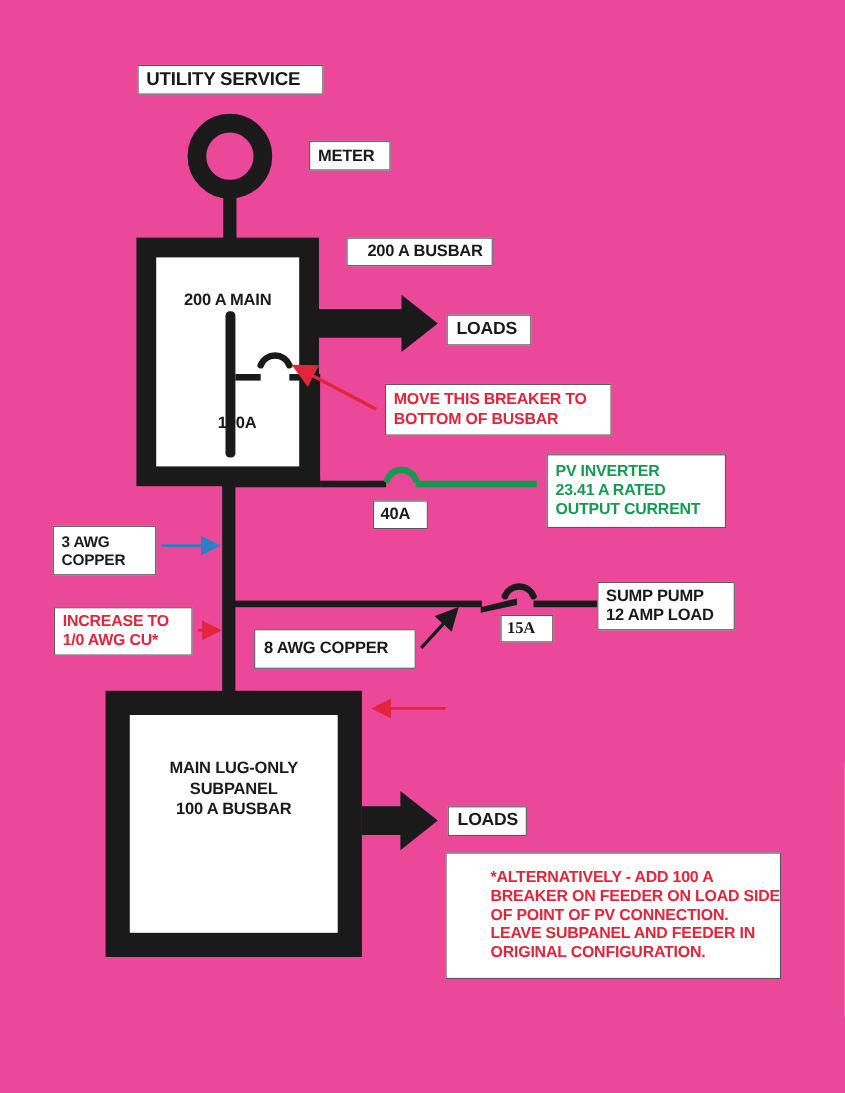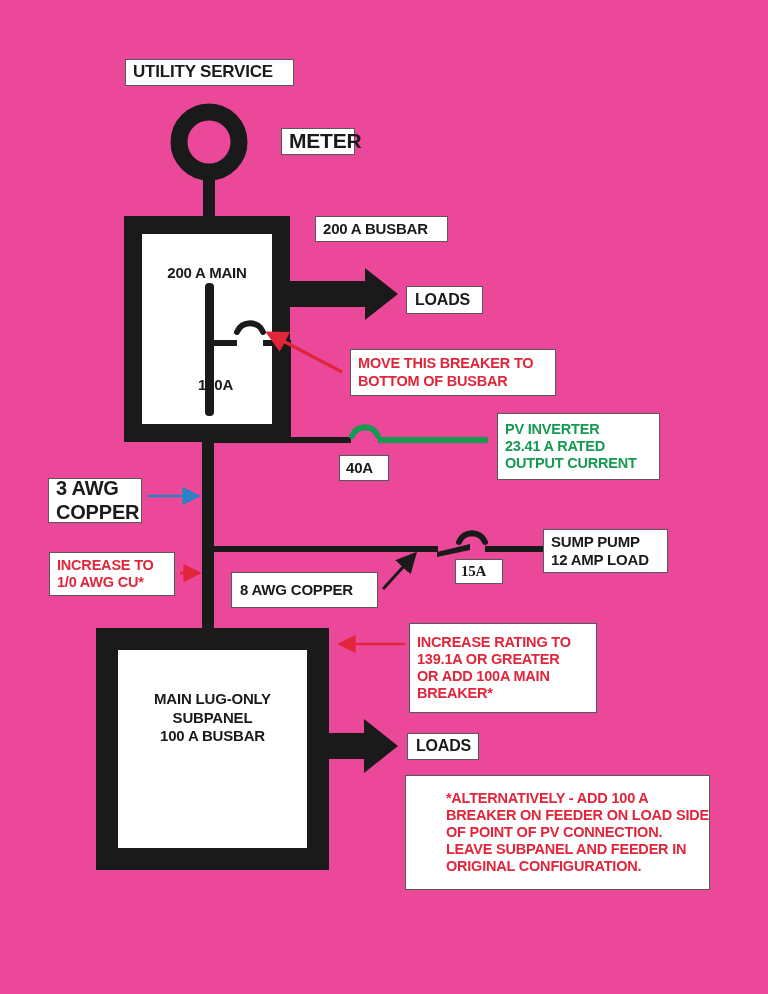--- a/index.html
+++ b/index.html
@@ -150,25 +150,25 @@
     <g>
       <line x1="405" y1="644" x2="340" y2="644" stroke="#e1253b" stroke-width="2.6" marker-end="url(#redhead)"></line>
     </g>
 
   </svg>
 
   <div class="label-box black" style="left:125px; top:59px; width:169px; height:27px; font-size:17px; padding-left:7px;">
     <span>UTILITY SERVICE</span>
   </div>
 
-  <div class="label-box black" style="left:281px; top:128px; width:74px; height:27px; font-size:21px; padding-left:7px;">
+  <div class="label-box black" style="left:281px; top:128px; width:74px; height:27px; font-size:15px; padding-left:7px;">
     <span>METER</span>
   </div>
 
-  <div class="label-box black" style="left:315px; top:216px; width:133px; height:26px; font-size:15px; padding-left:7px;">
+  <div class="label-box black" style="left:315px; top:216px; width:133px; height:26px; font-size:15px; padding-left:18px;">
     <span>200 A BUSBAR</span>
   </div>
 
   <div class="plain-text" style="left:142px; top:245px; width:130px; font-size:15px;">
     <span>200 A MAIN</span>
   </div>
 
   <div class="plain-text" style="left:198px; top:357px; width:80px; font-size:15px; text-align:left;">
     <span>100A</span>
   </div>
@@ -185,21 +185,21 @@
   <div class="label-box green" style="left:497px; top:413px; width:163px; height:67px; font-size:14.5px; padding:4px 0 4px 7px;">
     <span>PV INVERTER
 23.41 A RATED
 OUTPUT CURRENT</span>
   </div>
 
   <div class="label-box black" style="left:339px; top:455px; width:50px; height:26px; font-size:15px; padding-left:6px;">
     <span>40A</span>
   </div>
 
-  <div class="label-box black" style="left:48px; top:478px; width:94px; height:45px; font-size:20px; padding:3px 0 3px 7px;">
+  <div class="label-box black" style="left:48px; top:478px; width:94px; height:45px; font-size:14px; padding:3px 0 3px 7px;">
     <span>3 AWG
 COPPER</span>
   </div>
 
   <div class="label-box red" style="left:49px; top:552px; width:126px; height:44px; font-size:14.5px; padding:3px 0 3px 7px;">
     <span>INCREASE TO
 1/0 AWG CU*</span>
   </div>
 
   <div class="label-box black" style="left:231px; top:572px; width:147px; height:36px; font-size:15px; padding-left:8px;justify-content:center;">
@@ -214,26 +214,20 @@
     <span>SUMP PUMP
 12 AMP LOAD</span>
   </div>
 
   <div class="plain-text" style="left:118px; top:671px; width:189px; font-size:15px;">
     <span>MAIN LUG-ONLY
 SUBPANEL
 100 A BUSBAR</span>
   </div>
 
-  <div class="label-box red" style="left:409px; top:623px; width:188px; height:90px; font-size:14.5px; padding:4px 0 4px 7px;">
-    <span>INCREASE RATING TO
-139.1A OR GREATER
-OR ADD 100A MAIN
-BREAKER*</span>
-  </div>
 
   <div class="label-box black" style="left:407px; top:733px; width:72px; height:27px; font-size:16px; padding-left:8px;">
     <span>LOADS</span>
   </div>
 
   <div class="label-box red" style="left:405px; top:775px; width:305px; height:115px; font-size:14.5px; padding:5px 0 5px 8px;align-items:flex-end;">
     <span>*ALTERNATIVELY - ADD 100 A
 BREAKER ON FEEDER ON LOAD SIDE
 OF POINT OF PV CONNECTION.
 LEAVE SUBPANEL AND FEEDER IN

